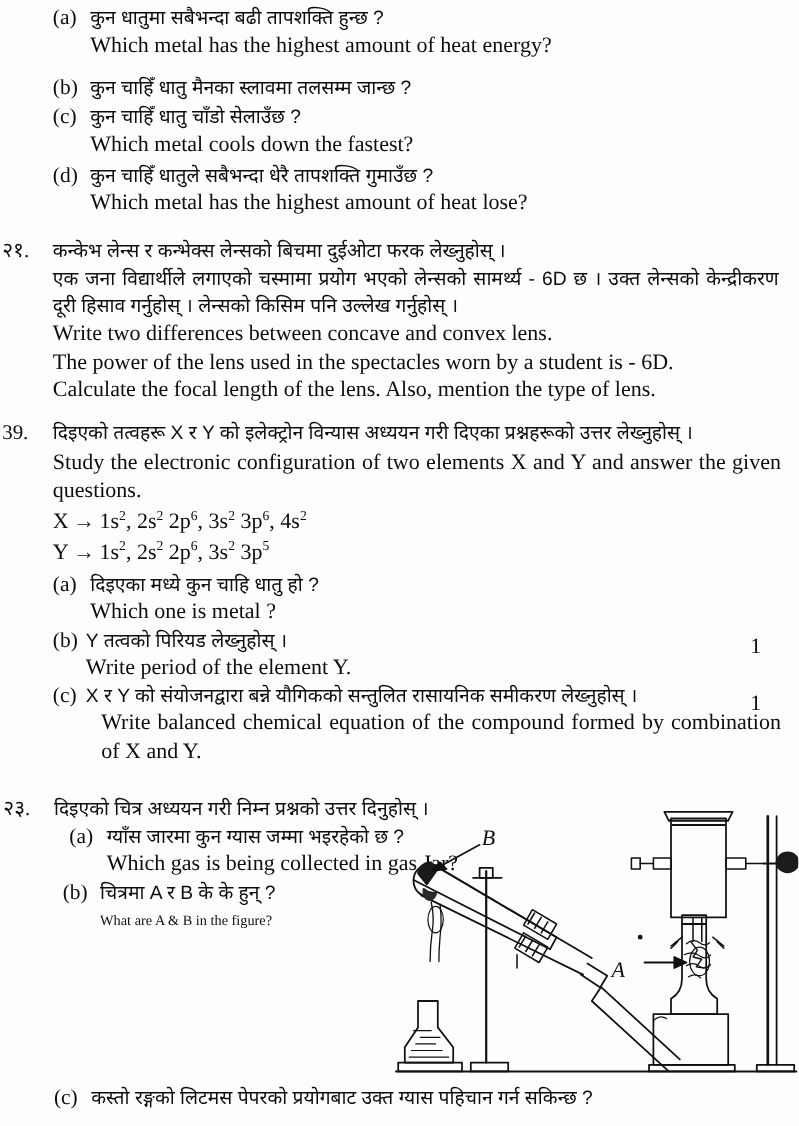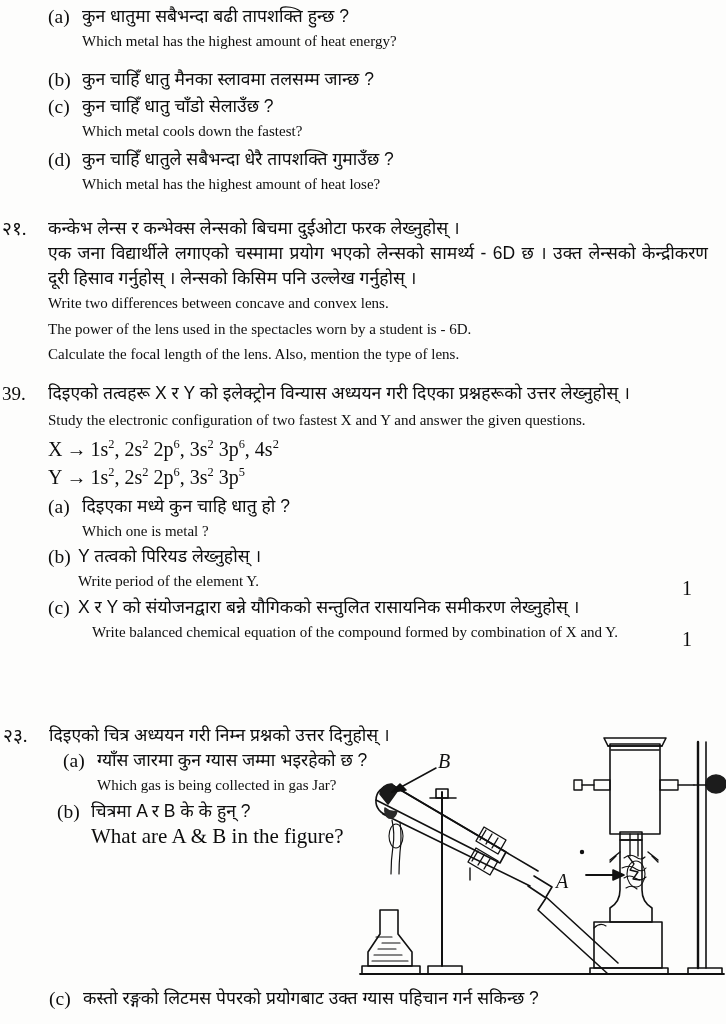--- a/index.html
+++ b/index.html
@@ -43,21 +43,21 @@
     padding-right: 6px;
   }
   .np {
     font-family: Liberation Sans, sans-serif;
     font-size: 17.5px;
     line-height: 25px;
     letter-spacing: 0px;
   }
   .en {
     font-family: "Liberation Serif", "DejaVu Serif", serif;
-    font-size: 15px;
+    font-size: 20px;
     line-height: 25.5px;
   }
   .just {
     text-align: justify;
     text-align-last: left;
   }
   .sub-row {
     display: flex;
     align-items: flex-start;
   }
@@ -169,21 +169,21 @@
         <div class="en">Calculate the focal length of the lens. Also, mention the type of lens.</div>
       </div>
     </div>
   </div>
 
   <div class="q-block" style="top:381px;">
     <div class="row">
       <div class="qnum">39.</div>
       <div class="body-col" style="padding-right:16px;">
         <div class="np just">दिइएको तत्वहरू X र Y को इलेक्ट्रोन विन्यास अध्ययन गरी दिएका प्रश्नहरूको उत्तर लेख्नुहोस् ।</div>
-        <div class="en just" style="margin-top:2px;">Study the electronic configuration of two fastest X and Y and answer the given questions.</div>
+        <div class="en just" style="margin-top:2px;">Study the electronic configuration of two elements X and Y and answer the given questions.</div>
 
         <div class="config" style="margin-top:1px;">
           <span>X</span><span class="arrow">→</span><span id="cfgx"><span>1s</span><sup>2</sup><span>, </span><span>2s</span><sup>2</sup><span> </span><span>2p</span><sup>6</sup><span>, </span><span>3s</span><sup>2</sup><span> </span><span>3p</span><sup>6</sup><span>, </span><span>4s</span><sup>2</sup><span></span></span>
         </div>
         <div class="config">
           <span>Y</span><span class="arrow">→</span><span id="cfgy"><span>1s</span><sup>2</sup><span>, </span><span>2s</span><sup>2</sup><span> </span><span>2p</span><sup>6</sup><span>, </span><span>3s</span><sup>2</sup><span> </span><span>3p</span><sup>5</sup><span></span></span>
         </div>
 
         <div class="sub-row" style="margin-top:3px;">
           <div class="sub-label">(a)</div>
@@ -226,21 +226,21 @@
           <div class="sub-body" style="width:252px;">
             <div class="np just">ग्याँस जारमा कुन ग्यास जम्मा भइरहेको छ ?</div>
             <div class="en">Which gas is being collected in gas Jar?</div>
           </div>
         </div>
 
         <div class="sub-row" style="padding-left:8px;">
           <div class="sub-label">(b)</div>
           <div class="sub-body" style="width:258px;">
             <div class="np">चित्रमा A र B के के हुन् ?</div>
-            <div class="en" style="font-size:21px;">What are A &amp; B in the figure?</div>
+            <div class="en" style="font-size:13px;">What are A &amp; B in the figure?</div>
           </div>
         </div>
       </div>
     </div>
   </div>
 
   <div class="q-block" style="top:986px;">
     <div class="row">
       <div class="qnum indent"></div>
       <div class="body-col" style="padding-right:10px;">

